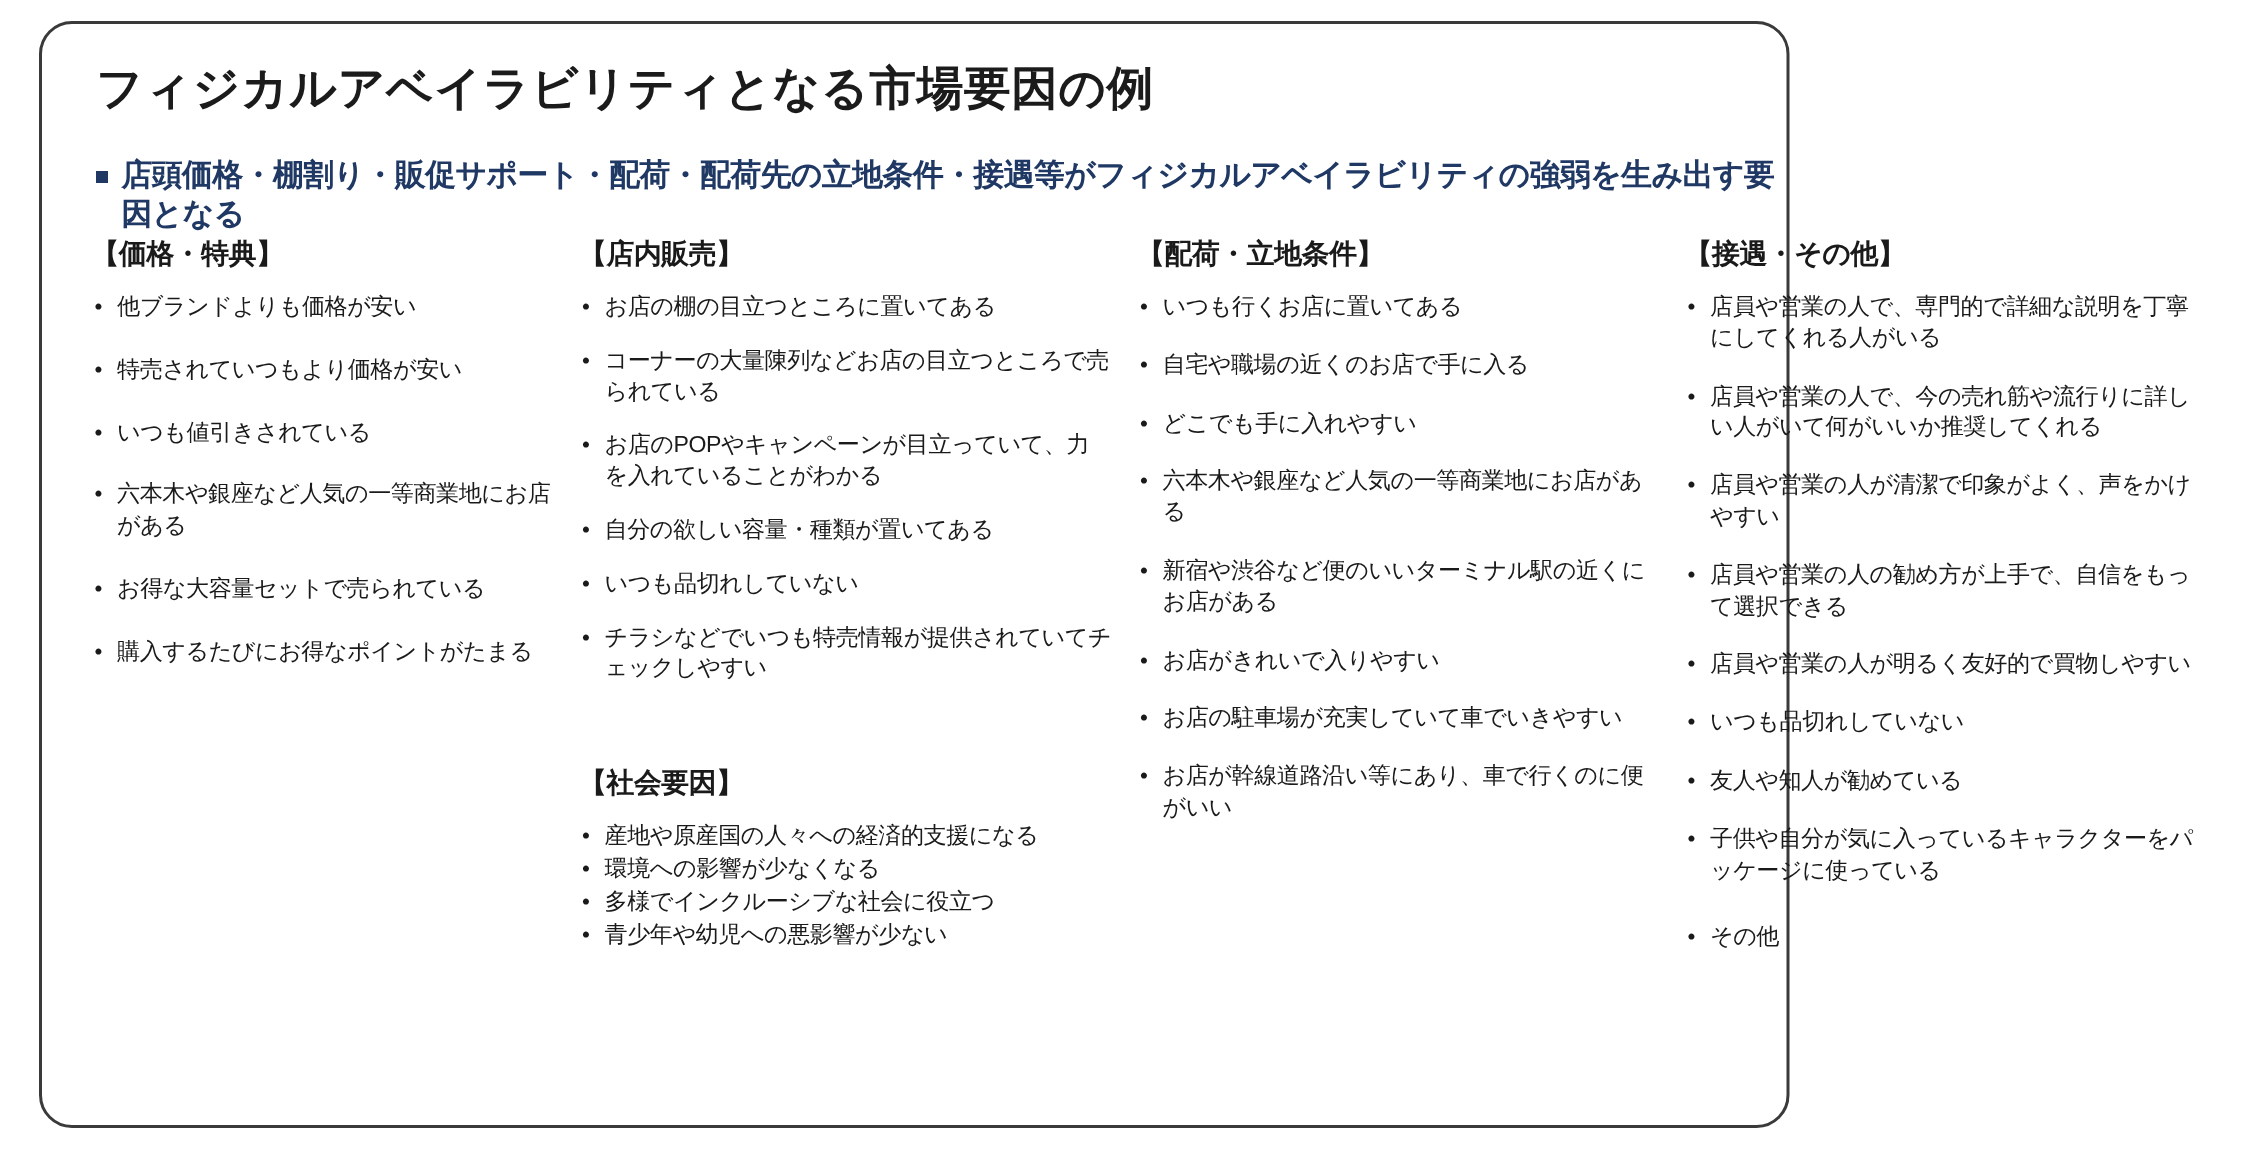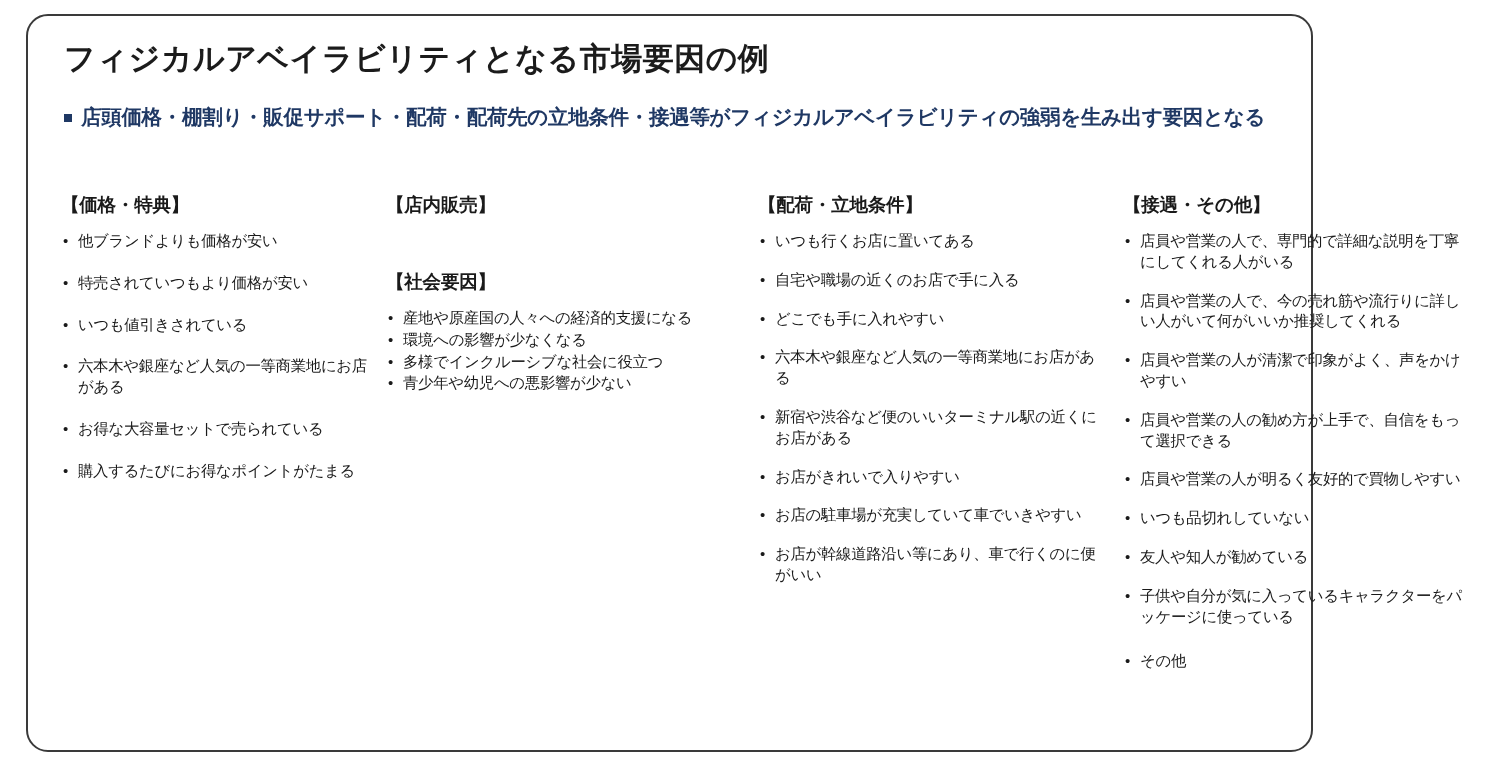--- a/index.html
+++ b/index.html
@@ -11,21 +11,21 @@
     width: 1511px;
     height: 768px;
     font-family: "Liberation Sans", sans-serif;
     color: #1a1a1a;
     overflow: hidden;
   }
   .slide {
     position: absolute;
     left: 26px;
     top: 14px;
-    width: 1287px;
+    width: 1167px;
     height: 738px;
     border: 2px solid #3a3a3a;
     border-radius: 22px;
     box-sizing: border-box;
     background: #ffffff;
   }
   .slide-title {
     position: absolute;
     left: 36px;
     top: 22px;
@@ -59,21 +59,20 @@
   .columns {
     position: absolute;
     left: 0;
     top: 140px;
     width: 100%;
     height: 592px;
   }
   .col {
     position: absolute;
     top: 0;
-    margin-top: 36px;
   }
   .col-1 { left: 33px;  width: 320px; }
   .col-2 { left: 358px; width: 355px; }
   .col-3 { left: 730px; width: 350px; }
   .col-4 { left: 1095px; width: 345px; }
 
   .group-head {
     font-size: 18.5px;
     font-weight: bold;
     color: #1a1a1a;
@@ -133,20 +132,28 @@
         <li>特売されていつもより価格が安い</li>
         <li>いつも値引きされている</li>
         <li>六本木や銀座など人気の一等商業地にお店がある</li>
         <li>お得な大容量セットで売られている</li>
         <li>購入するたびにお得なポイントがたまる</li>
       </ul>
     </div>
 
     <div class="col col-2">
       <div class="group-head">【店内販売】</div>
+      <ul class="items gap-med">
+        <li>お店の棚の目立つところに置いてある</li>
+        <li>コーナーの大量陳列などお店の目立つところで売られている</li>
+        <li>お店のPOPやキャンペーンが目立っていて、力を入れていることがわかる</li>
+        <li>自分の欲しい容量・種類が置いてある</li>
+        <li>いつも品切れしていない</li>
+        <li>チラシなどでいつも特売情報が提供されていてチェックしやすい</li>
+      </ul>
       <div class="group-head spaced">【社会要因】</div>
       <ul class="items gap-tight">
         <li>産地や原産国の人々への経済的支援になる</li>
         <li>環境への影響が少なくなる</li>
         <li>多様でインクルーシブな社会に役立つ</li>
         <li>青少年や幼児への悪影響が少ない</li>
       </ul>
     </div>
 
     <div class="col col-3">

